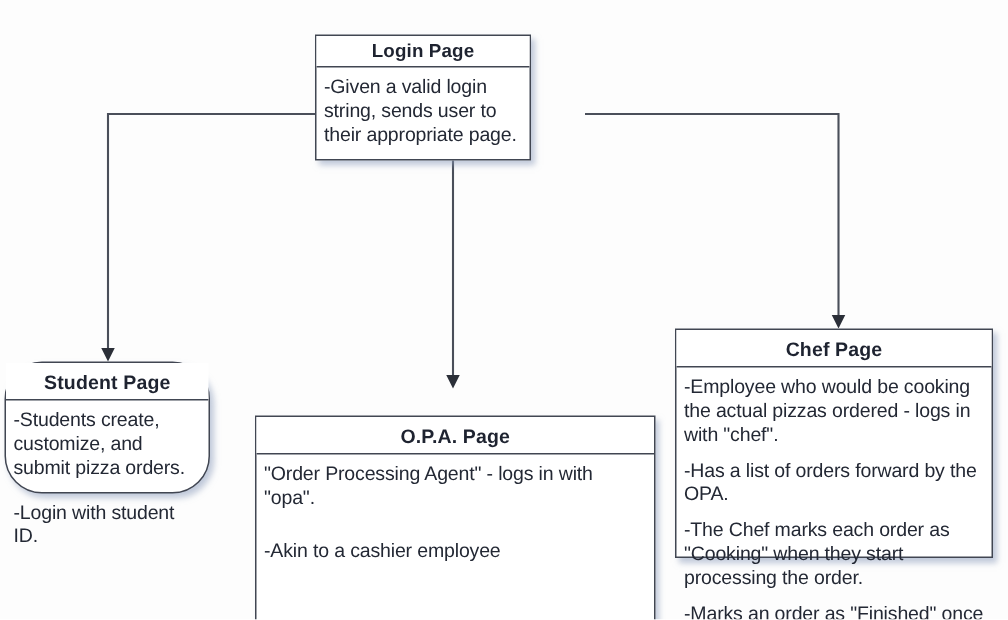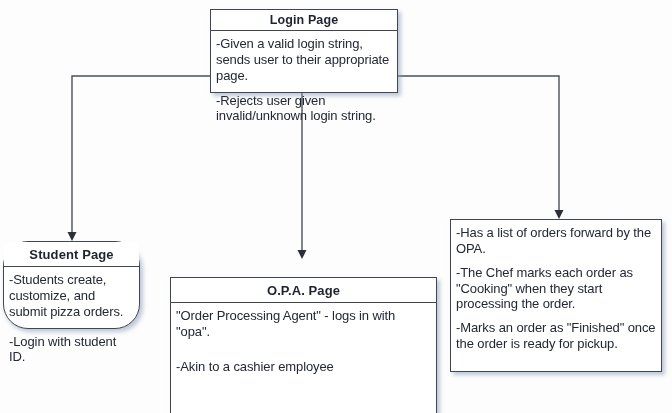--- a/index.html
+++ b/index.html
@@ -62,45 +62,46 @@
     <g>
       <polyline points="302,90 302,251"></polyline>
       <polygon points="297.5,250 306.5,250 302,259" fill="#2b2f38" stroke="none"></polygon>
     </g>
     <g>
       <polyline points="390,76 559,76 559,211"></polyline>
       <polygon points="554.5,210 563.5,210 559,219" fill="#2b2f38" stroke="none"></polygon>
     </g>
   </svg>
 
-  <div class="node node--login" style="left:210px; top:9px; width:188px; height:84px;">
+  <div class="node node--login" style="left:210px; top:23px; width:144px; height:84px;">
     <div class="node-title">Login Page</div>
     <div class="node-body">
       <p>-Given a valid login string, sends user to their appropriate page.</p>
-      <p>-Rejects user given invalid/unknown login string.</p>
     </div>
   </div>
 
   <div class="node node--student" style="left:3px; top:241px; width:137px; height:88px;border-radius:25px;">
     <div class="node-title">Student Page</div>
     <div class="node-body">
       <p>-Students create, customize, and submit pizza orders.</p>
       <p>-Login with student ID.</p>
     </div>
   </div>
 
   <div class="node node--opa" style="left:170px; top:277px; width:267px; height:140px;">
     <div class="node-title">O.P.A. Page</div>
     <div class="node-body">
       <p class="gap-lg">"Order Processing Agent" - logs in with "opa".</p>
       <p>-Akin to a cashier employee</p>
     </div>
   </div>
 
   <div class="node node--chef" style="left:450px; top:219px; width:212px; height:153px;">
+    <div class="node-title">Chef Page</div>
     <div class="node-body">
+      <p>-Employee who would be cooking the actual pizzas ordered - logs in with "chef".</p>
       <p>-Has a list of orders forward by the OPA.</p>
       <p>-The Chef marks each order as "Cooking" when they start processing the order.</p>
       <p>-Marks an order as "Finished" once the order is ready for pickup.</p>
     </div>
   </div>
 
 </div>
 
 </body></html>

